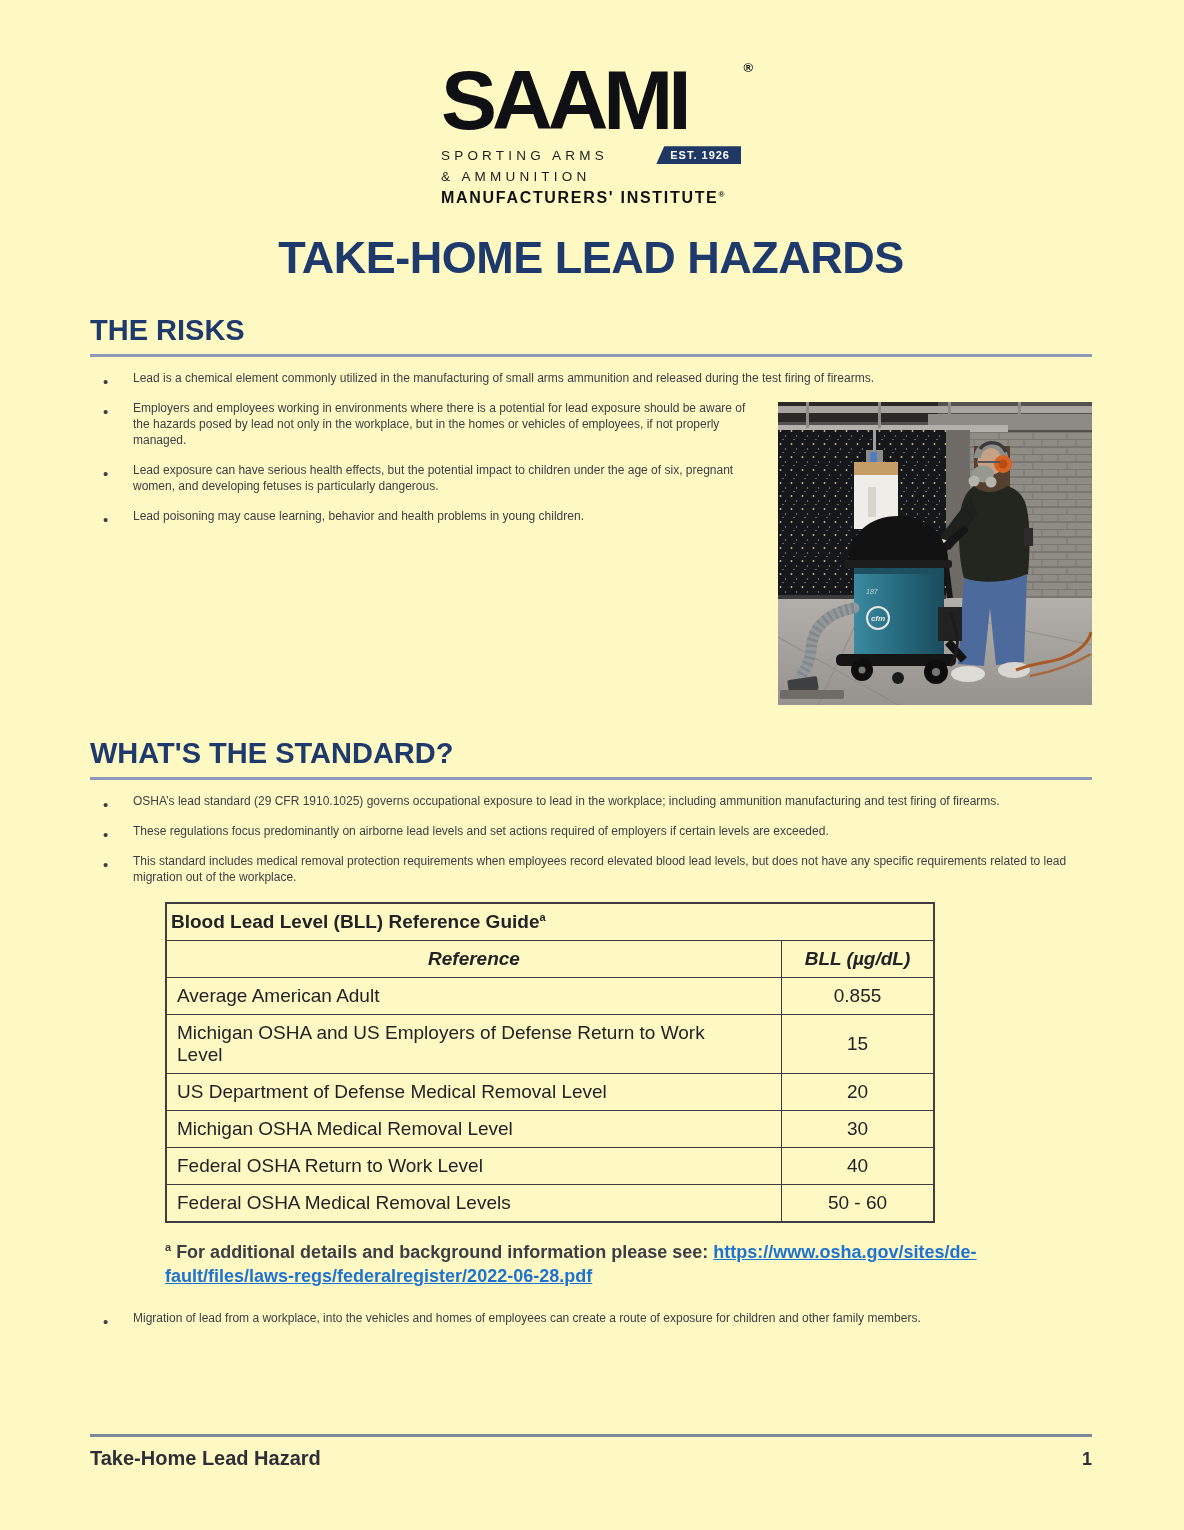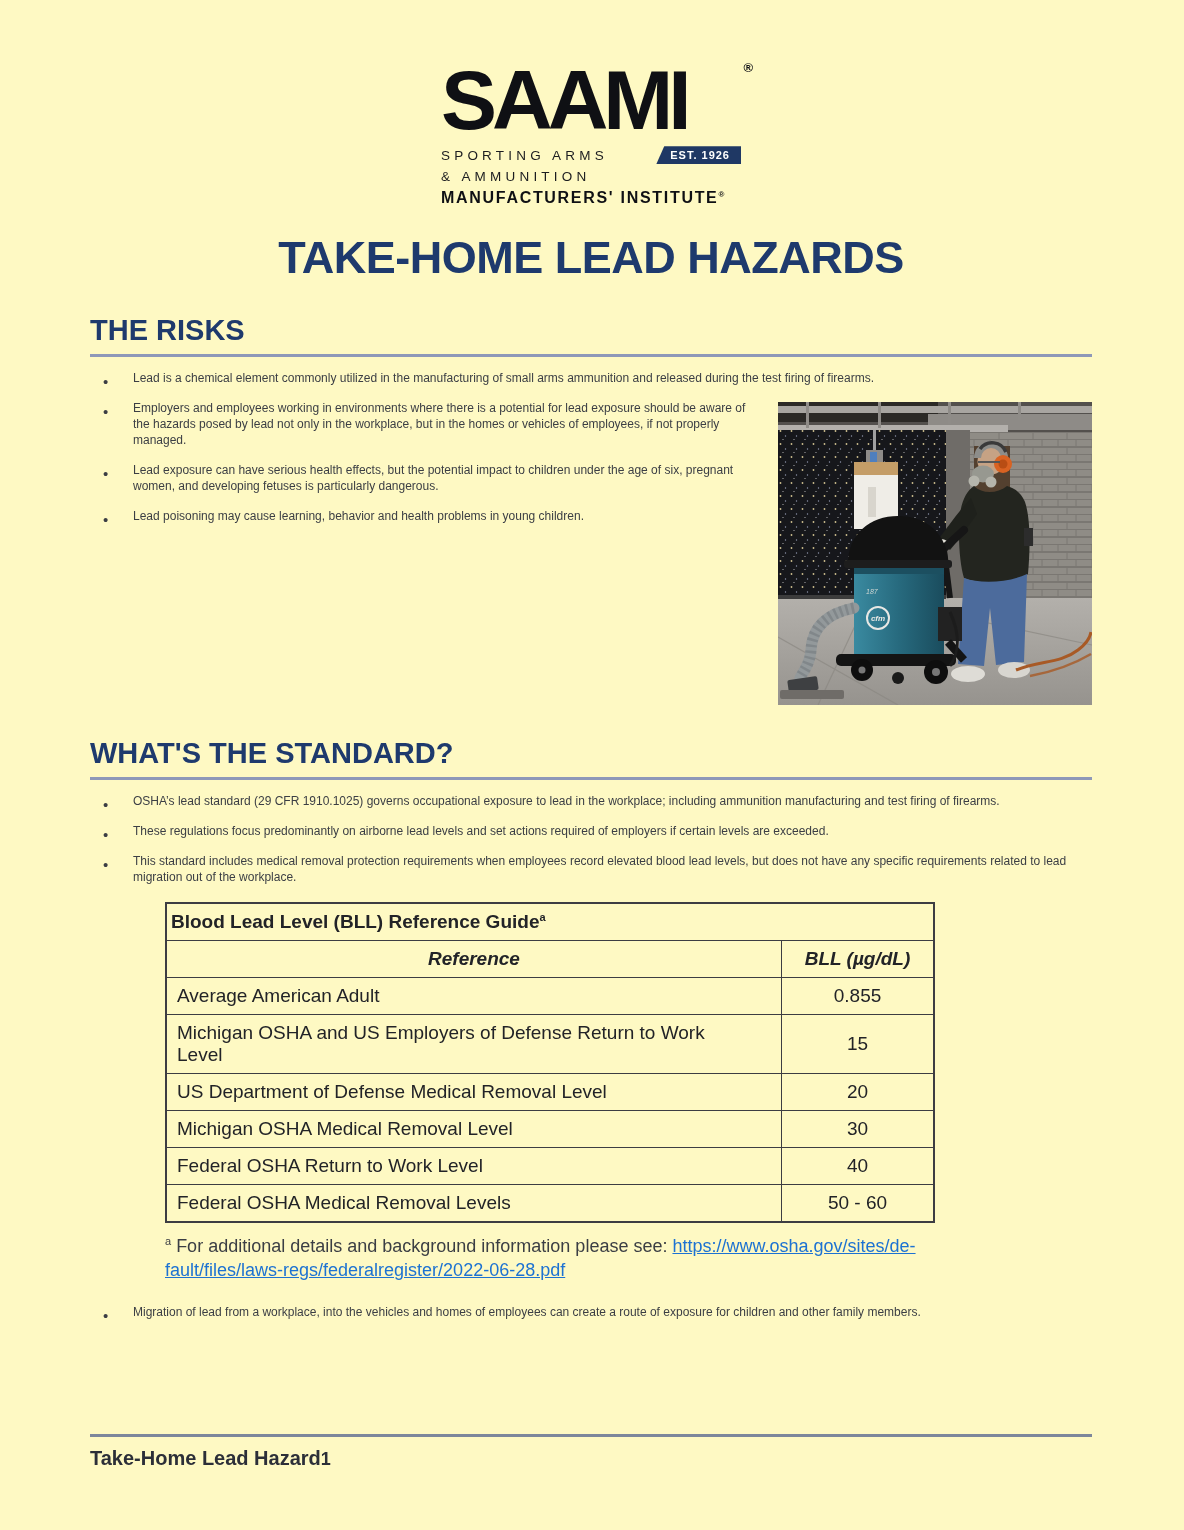--- a/index.html
+++ b/index.html
@@ -42,29 +42,29 @@
   
   table.bll { border-collapse:collapse; width:770px; margin:16px 0 0 75px;
               border:2px solid #3d3d42; color:#222327; }
   table.bll th, table.bll td { border:1.5px solid #3d3d42; }
   .t-title { font-size:19px; font-weight:700; text-align:left; padding:7px 4px; }
   .t-title sup { font-size:11px; }
   .t-head { font-size:19px; font-weight:700; font-style:italic; text-align:center; padding:7px 4px; }
   td.ref { font-size:19px; padding:7px 40px 7px 10px; text-align:left; }
   td.bll-v { font-size:19px; text-align:center; width:143px; padding:7px 4px; }
 
-  .footnote { margin:11px 0 0 75px; font-size:18px; line-height:1.33; color:#3b3e44; width:930px; }
+  .footnote { margin:17px 0 0 75px; font-size:18px; line-height:1.33; color:#3b3e44; width:930px;font-weight:bold; }
   .footnote sup { font-size:11px; }
   .link { color:#1d72d2; text-decoration:underline; cursor:pointer; }
 
   .closing { margin-top:22px; }
 
   
   .footer { position:absolute; left:90px; right:92px; top:1434px;
-            border-top:3px solid #7d879b; display:flex; 
+            border-top:3px solid #7d879b; display:flex; justify-content:space-between;
             align-items:baseline; padding-top:10px; }
   .f-title { font-size:20px; font-weight:700; color:#2c2f38; }
   .f-page  { font-size:18px; font-weight:700; color:#2c2f38; }
 </style>
 </head>
 <body>
 
 <div class="page">
   <div class="content">
 

